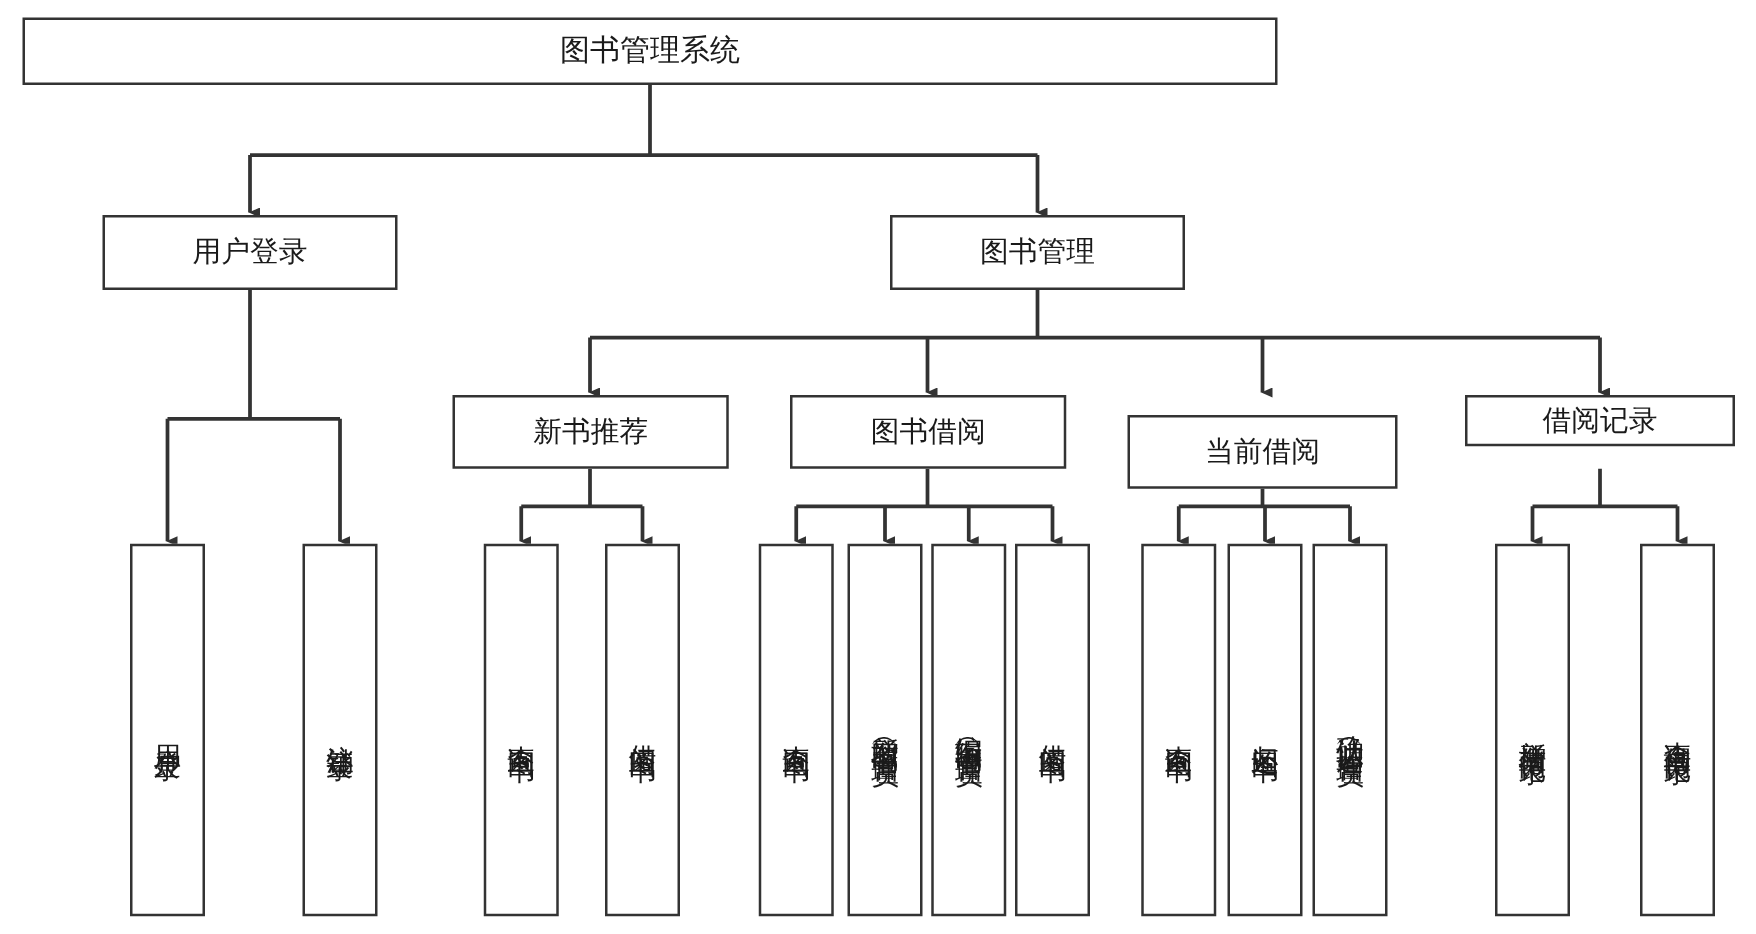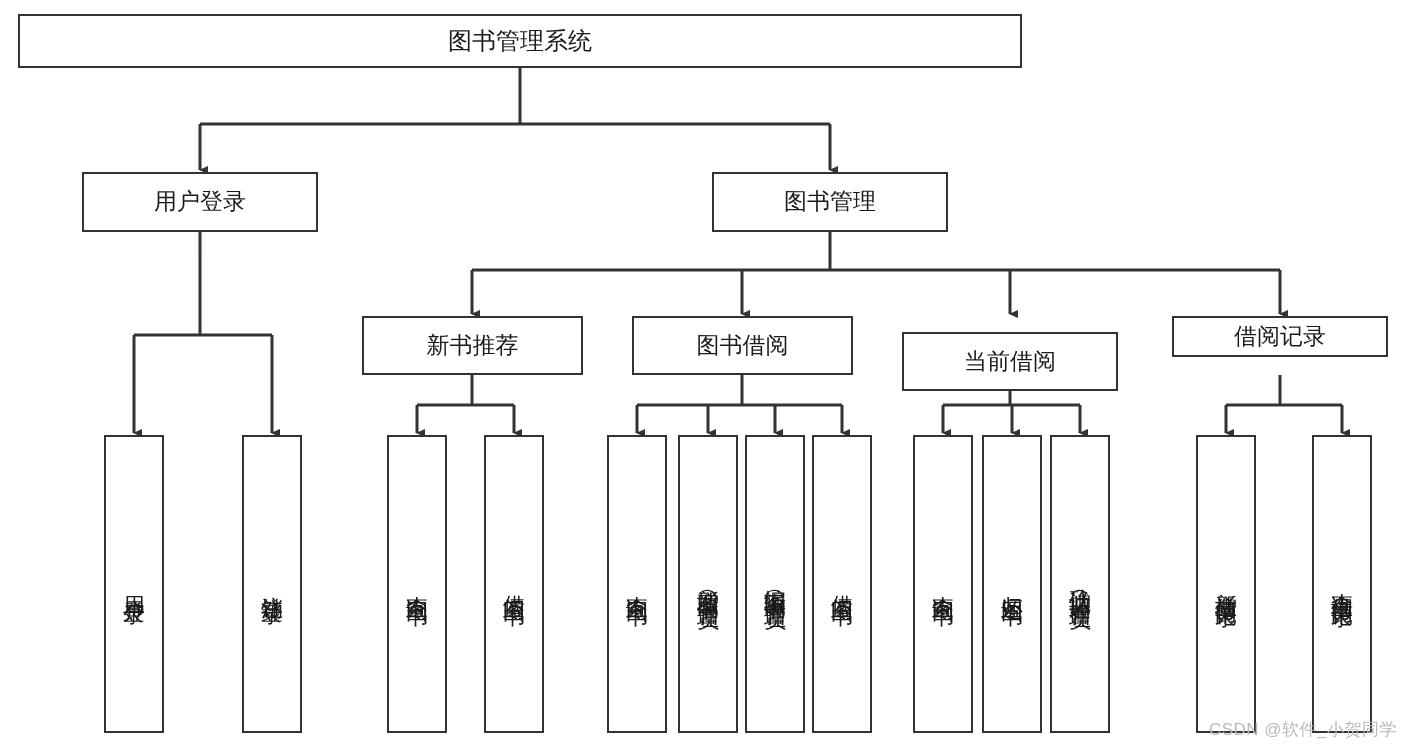--- a/index.html
+++ b/index.html
@@ -170,14 +170,13 @@
         <span class="node-label-v">确认归还（管理员）</span>
       </div>
       <div class="node-box" style="left: 1196px; top: 435px; width: 60px; height: 298px;">
         <span class="node-label-v">新增借阅记录</span>
       </div>
       <div class="node-box" style="left: 1312px; top: 435px; width: 60px; height: 298px;">
         <span class="node-label-v">查询借阅记录</span>
       </div>
     </div>
 
-  <div class="watermark">CSDN @软件_小贺同学</div>
 </div>
 
 </body></html>

